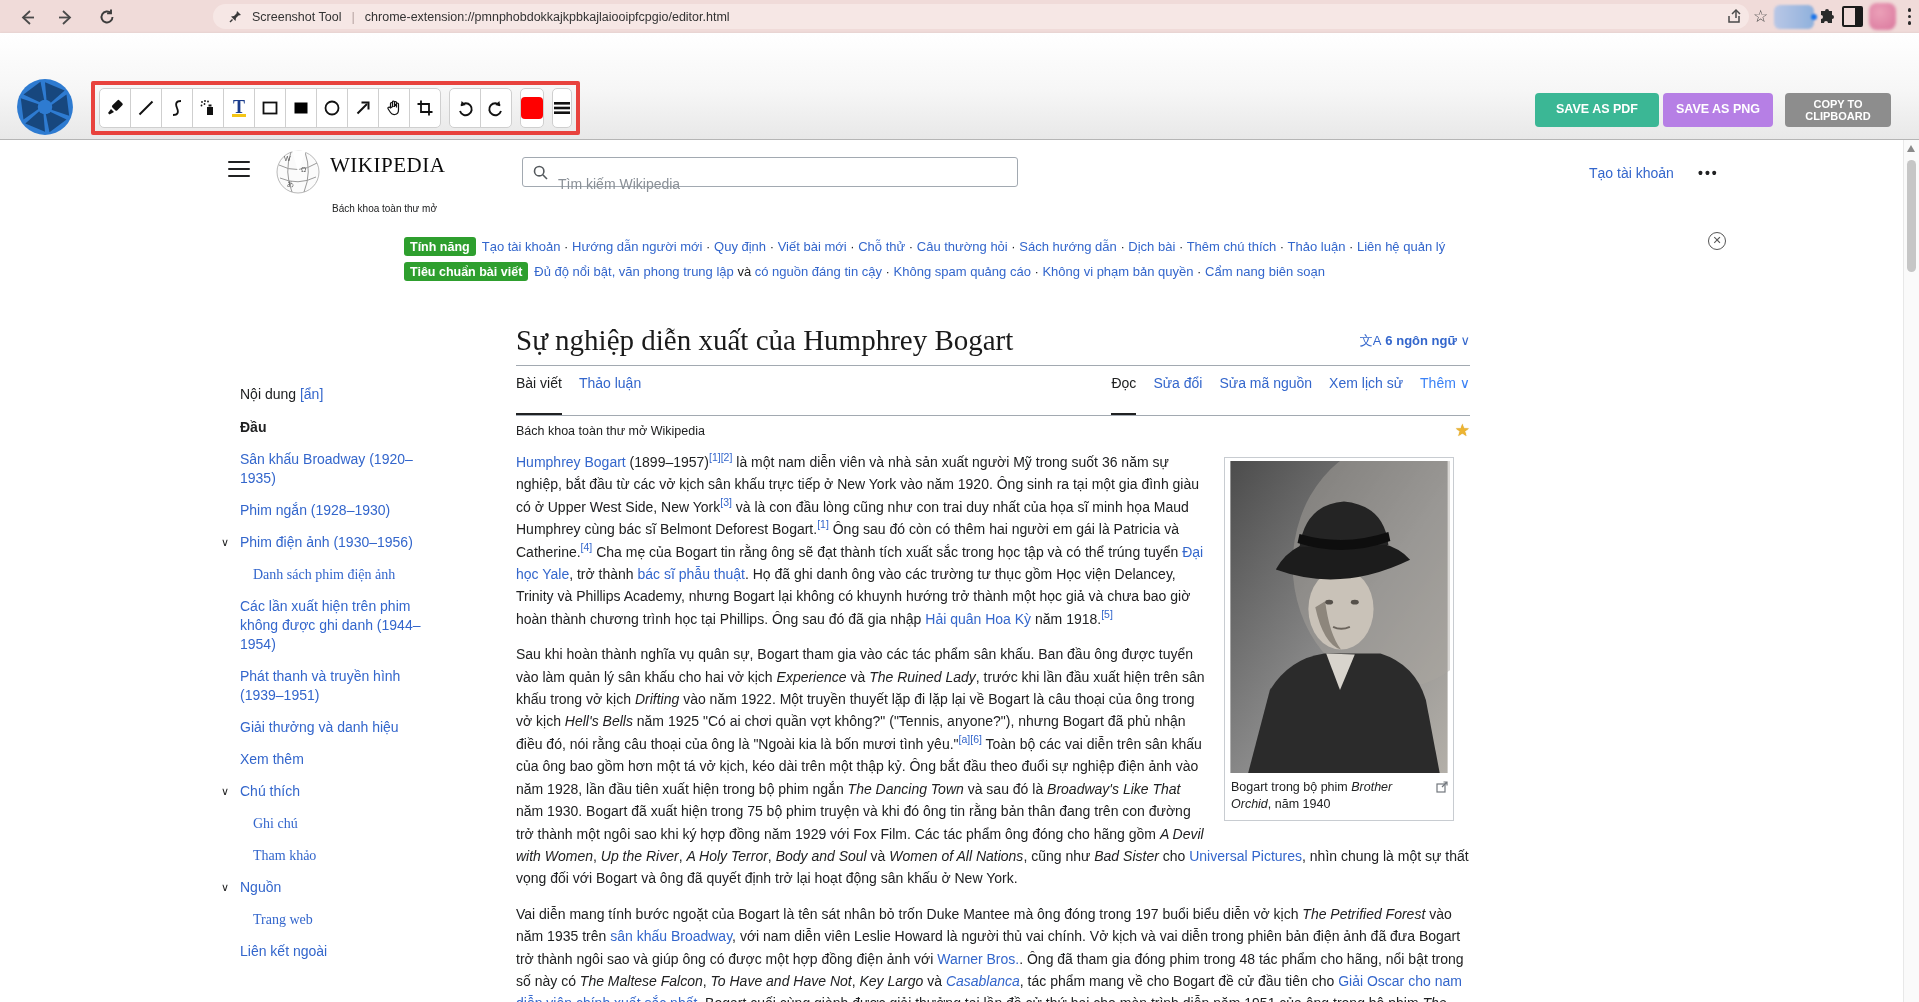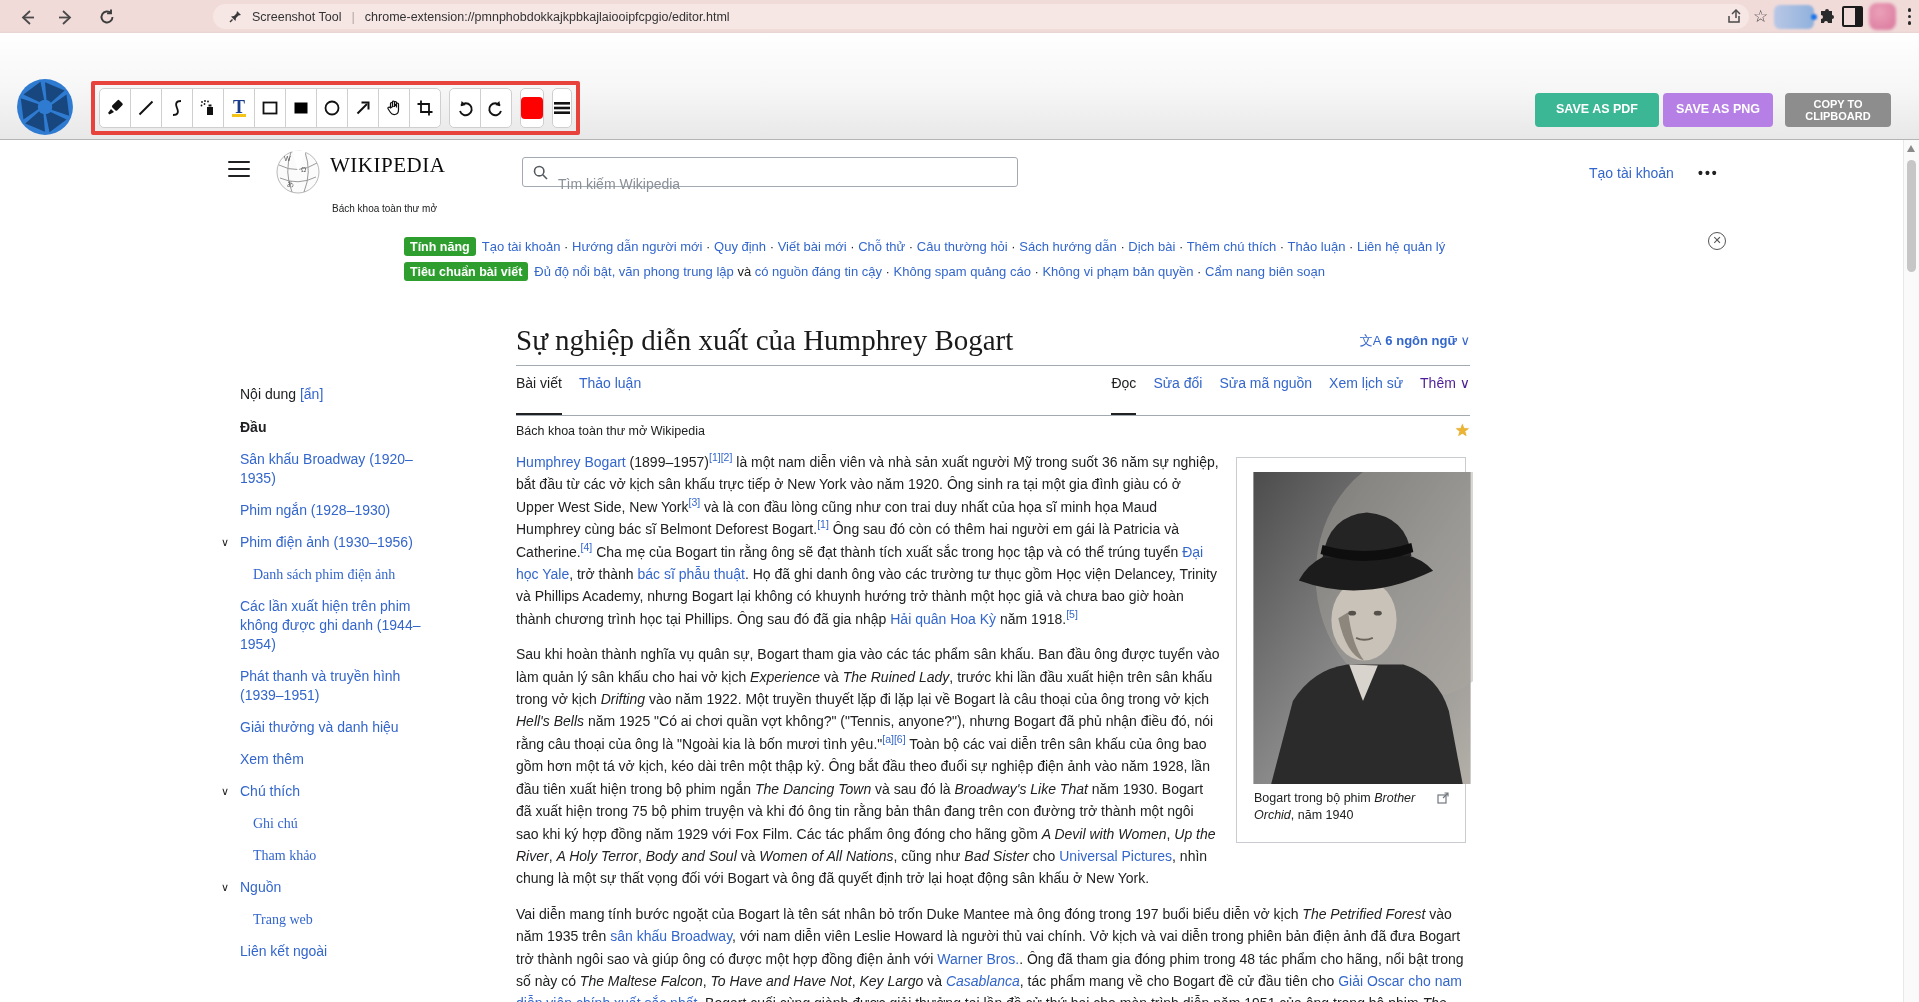--- a/index.html
+++ b/index.html
@@ -69,31 +69,31 @@
   
   .article{position:absolute;left:516px;top:184px;width:954px;}
   .art-title-row{position:relative;border-bottom:1px solid #a2a9b1;padding-bottom:8px;}
   .art-title{font-family:"Liberation Serif","DejaVu Serif",serif;font-size:29px;font-weight:normal;margin:0;color:#1a1a1a;}
   .lang-sel{position:absolute;right:0;top:8px;font-size:13px;color:#3366cc;font-weight:bold;cursor:pointer;}
   .lang-ico{font-size:13px;margin-right:4px;font-weight:normal;}
   .tabs-row{position:relative;display:flex;justify-content:space-between;margin-top:9px;border-bottom:1px solid #a2a9b1;font-size:14px;}
   .tabs-left,.tabs-right{display:flex;gap:17px;}
   .tab{padding-bottom:22px;color:#3366cc;cursor:pointer;}
   .tab-active{color:#202122;border-bottom:2px solid #202122;}
-  .tab-plain{color:#4c1d95;}
+  .tab-plain{color:#3b82f6;}
   .art-sub{margin-top:8px;font-size:12.5px;color:#202122;}
   .fa-star{position:absolute;right:0;top:96px;font-size:17px;color:#edb431;text-shadow:0 0 1px #c68f12;cursor:pointer;}
   .art-body{margin-top:13px;font-size:14px;line-height:22.4px;text-align:left;}
   .art-body p{margin:0 0 13px 0;}
   .seg-i{font-style:italic;}
   .seg-il{font-style:italic;color:#3366cc;cursor:pointer;text-align:right;}
   .seg-l{color:#3366cc;cursor:pointer;}
   sup.seg-r{color:#3366cc;font-size:10.5px;line-height:0;cursor:pointer;}
 
-  .thumb-card{float:right;width:230px;margin:6px 4px 10px 16px;border:1px solid #c8ccd1;background:#fff;padding:14px;box-sizing:border-box;}
+  .thumb-card{float:right;width:230px;margin:6px 16px 10px 16px;border:1px solid #c8ccd1;background:#fff;padding:3px;box-sizing:border-box;}
   .thumb-img{width:222px;height:312px;display:block;}
   .thumb-cap{position:relative;padding:6px 20px 4px 3px;font-size:12.5px;line-height:17px;color:#202122;}
   .cap-expand{position:absolute;right:2px;top:8px;cursor:pointer;}
 
   
   .scrollbar{position:absolute;right:0;top:140px;width:15px;height:862px;background:#fafafa;border-left:1px solid #e8e8e8;}
   .sb-up{position:absolute;top:5px;left:3px;width:0;height:0;border-left:4.5px solid transparent;border-right:4.5px solid transparent;border-bottom:7px solid #8a8a8a;}
   .sb-thumb{position:absolute;top:20px;left:3px;width:9px;height:112px;border-radius:6px;background:#c6c6c6;}
 </style>
 </head>

